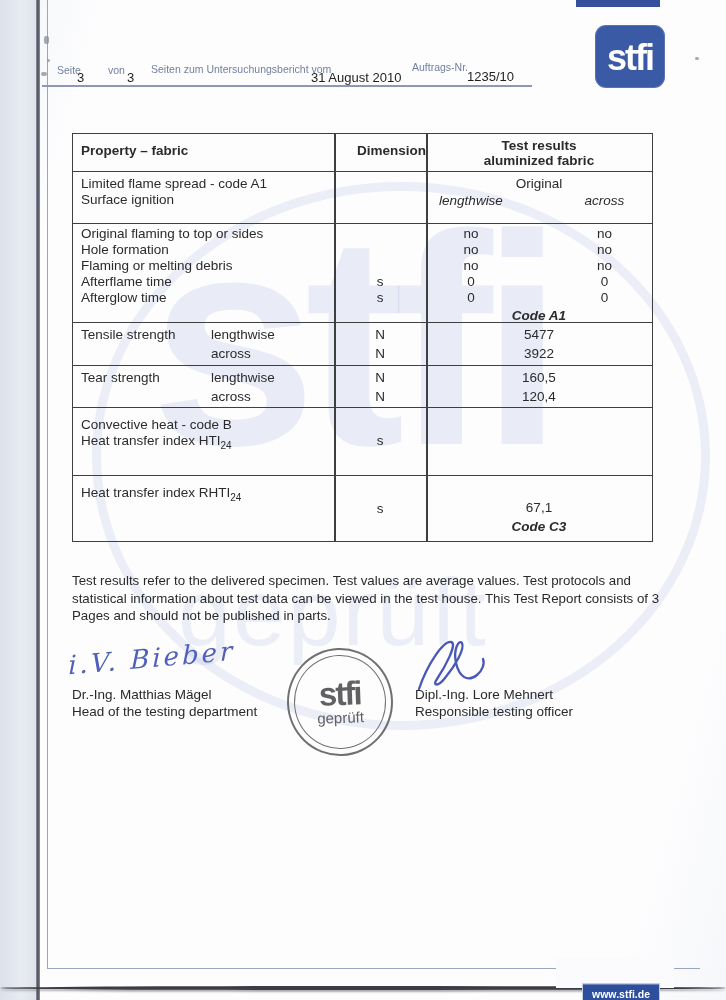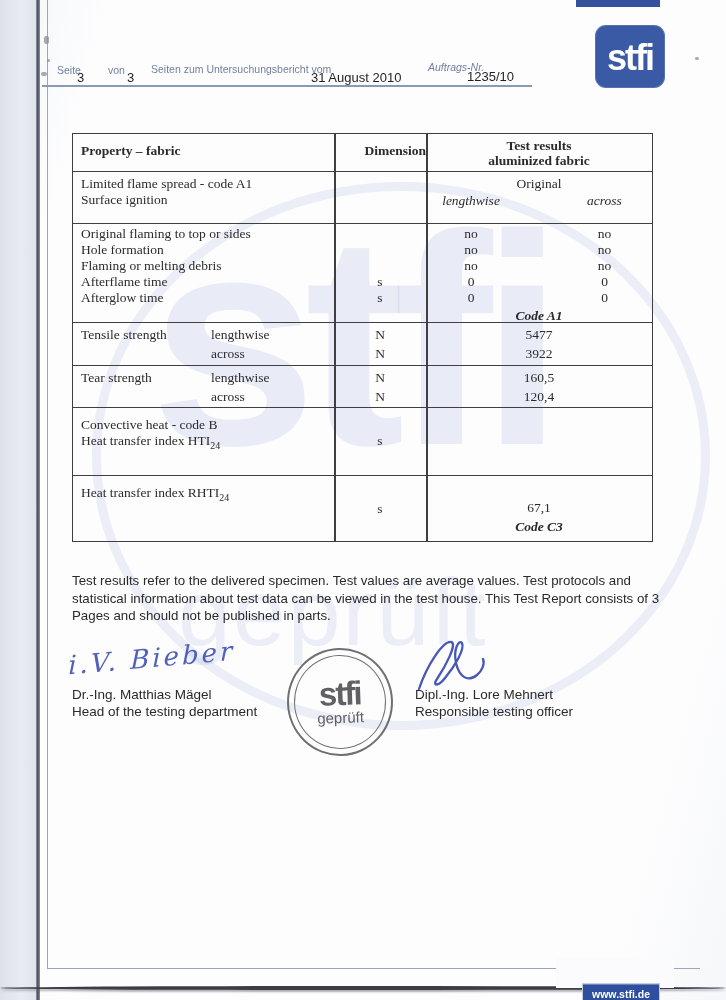--- a/index.html
+++ b/index.html
@@ -30,21 +30,21 @@
   .logo span{color:#fff;font-weight:bold;font-size:36px;letter-spacing:-2px;transform:translateY(1px);}
   
   .h-label{position:absolute;color:#72809f;font-size:10.5px;z-index:2;}
   .h-value{position:absolute;color:#1f1f23;font-size:13px;z-index:2;}
   .h-rule{position:absolute;left:42px;top:85px;width:490px;height:2px;background:#8c99b4;z-index:2;}
   
   .rtable{position:absolute;left:72px;top:133px;width:579px;border:1.5px solid #3f3f42;z-index:2;
         font-size:13.5px;color:#2b2b2e;}
   .vline{position:absolute;top:0;bottom:0;width:1.5px;background:#3f3f42;}
   .v1{left:261px;} .v2{left:353px;}
-  .sec{position:relative;font-family:Liberation Serif, serif;}
+  .sec{position:relative;}
   .sec + .sec{border-top:1.5px solid #3f3f42;}
   .trow{display:grid;grid-template-columns:261px 92px 226px;}
   .c1{padding-left:8px;} .c2{text-align:center;} .c3{text-align:center;}
   .bold{font-weight:bold;} .ital{font-style:italic;}
   .sec-header{height:37px;}
   .sec-header .c1{padding-top:9px;} .sec-header .c2{padding-top:9px;text-align:right;}
   .sec-header .c3{padding-top:4px;line-height:15px;}
   .sec-ftitle{height:47px;padding-top:4px;}
   .sec-ftitle .c1{line-height:16px;}
   .sub3{display:grid;grid-template-columns:90px 41px 95px;}
@@ -105,21 +105,21 @@
   <div class="logo">
     <span>stfi</span>
   </div>
 
   <span class="h-label" style="left:57px;top:64px;">Seite</span>
   <span class="h-value" style="left:77px;top:70px;">3</span>
   <span class="h-label" style="left:108px;top:64px;">von</span>
   <span class="h-value" style="left:127px;top:70px;">3</span>
   <span class="h-label" style="left:151px;top:63px;">Seiten zum Untersuchungsbericht vom</span>
   <span class="h-value" style="left:311px;top:70px;">31 August 2010</span>
-  <span class="h-label" style="left:428px;top:61px;font-style:italic;">Auftrags-Nr.</span>
+  <span class="h-label" style="left:412px;top:61px;">Auftrags-Nr.</span>
   <span class="h-value" style="left:467px;top:69px;">1235/10</span>
   <div class="h-rule"></div>
 
   <div class="rtable">
     <div class="vline v1"></div>
     <div class="vline v2"></div>
 
     <div class="sec sec-header trow">
       <div class="c1 bold">Property – fabric</div>
       <div class="c2 bold">Dimension</div>

